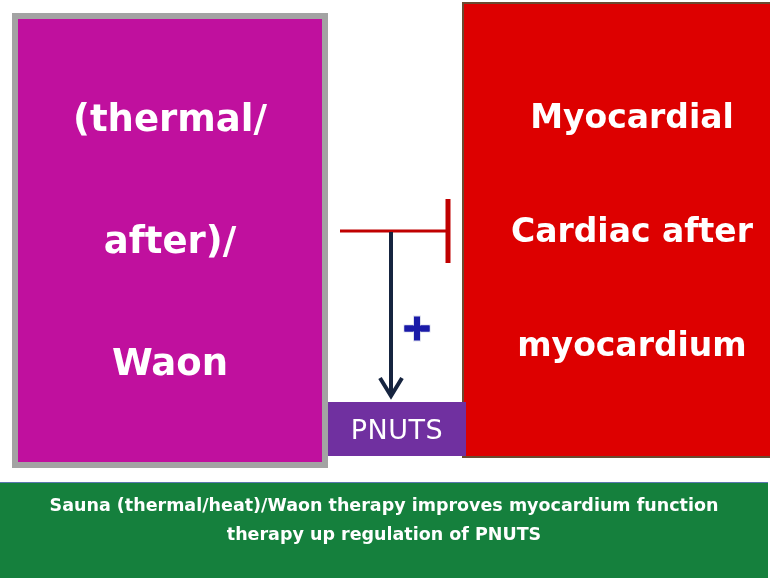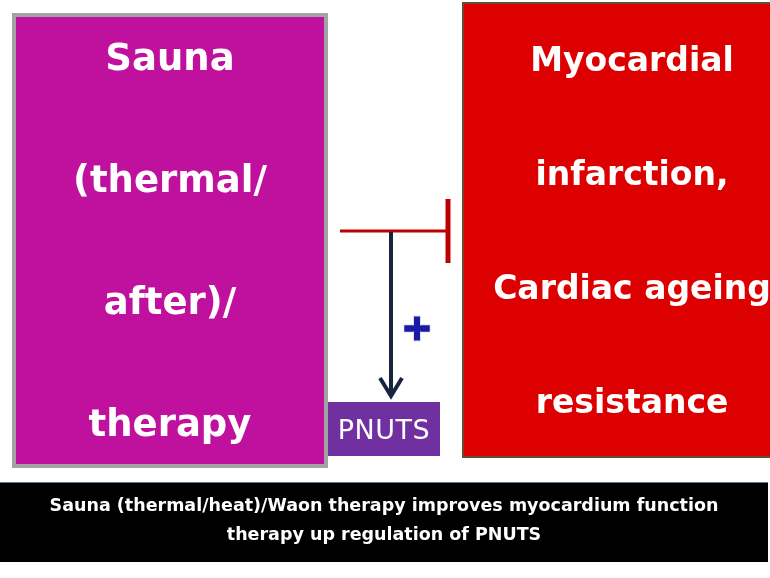--- a/index.html
+++ b/index.html
@@ -8,61 +8,61 @@
     background: #ffffff;
     font-family: "DejaVu Sans", "Liberation Sans", sans-serif;
   }
   .box {
     position: absolute; box-sizing: border-box;
     display: flex; align-items: center; justify-content: center;
     text-align: center; color: #ffffff; font-weight: bold;
   }
   #sauna-box {
     left: 12px; top: 13px; width: 316px; height: 455px;
-    background: #c0109e; border: 4px solid #a3a3a3;
+    background: #c0109e; border: 6px solid #a3a3a3;
     font-size: 37px; line-height: 61px;
   }
   #mi-box {
     left: 462px; top: 2px; width: 340px; height: 456px;
     background: #dd0000; border: 2px solid #6b4a30;
     font-size: 33px; line-height: 57px;
   }
   #pnuts-box {
-    left: 328px; top: 402px; width: 112px; height: 54px;
+    left: 328px; top: 402px; width: 138px; height: 54px;
     background: #7030a0; font-size: 27px; letter-spacing: 0.5px;
     font-weight: normal;
   }
   .lines { white-space: pre-line; }
   #connectors { position: absolute; left: 0; top: 0; }
   #banner {
-    position: absolute; left: 0; top: 482px; width: 768px; height: 80px;
-    background: #000000; border-top: 1px solid #5a78b0; box-sizing: border-box;
+    position: absolute; left: 0; top: 482px; width: 768px; height: 96px;
+    background: #15803d; border-top: 1px solid #5a78b0; box-sizing: border-box;
     color: #ffffff; font-weight: bold; font-size: 17.5px; line-height: 29px;
     text-align: center; padding-top: 8px;
   }
   #banner span { display: block; }
 </style>
 </head>
 <body>
 
 <div class="box" id="sauna-box">
   <div class="lines">
     <div>Sauna</div>
     <div>(thermal/</div>
     <div>after)/</div>
+    <div>Waon</div>
     <div>therapy</div>
   </div>
 </div>
 
 <div class="box" id="mi-box">
   <div class="lines">
     <div>Myocardial</div>
-    <div>infarction,</div>
-    <div>Cardiac ageing</div>
-    <div>resistance</div>
+    <div>Cardiac after</div>
+    <div>myocardium</div>
   </div>
 </div>
 
 <div class="box" id="pnuts-box">
   <span>PNUTS</span>
 </div>
 
 <svg id="connectors" width="770" height="578">
 
   <g>

